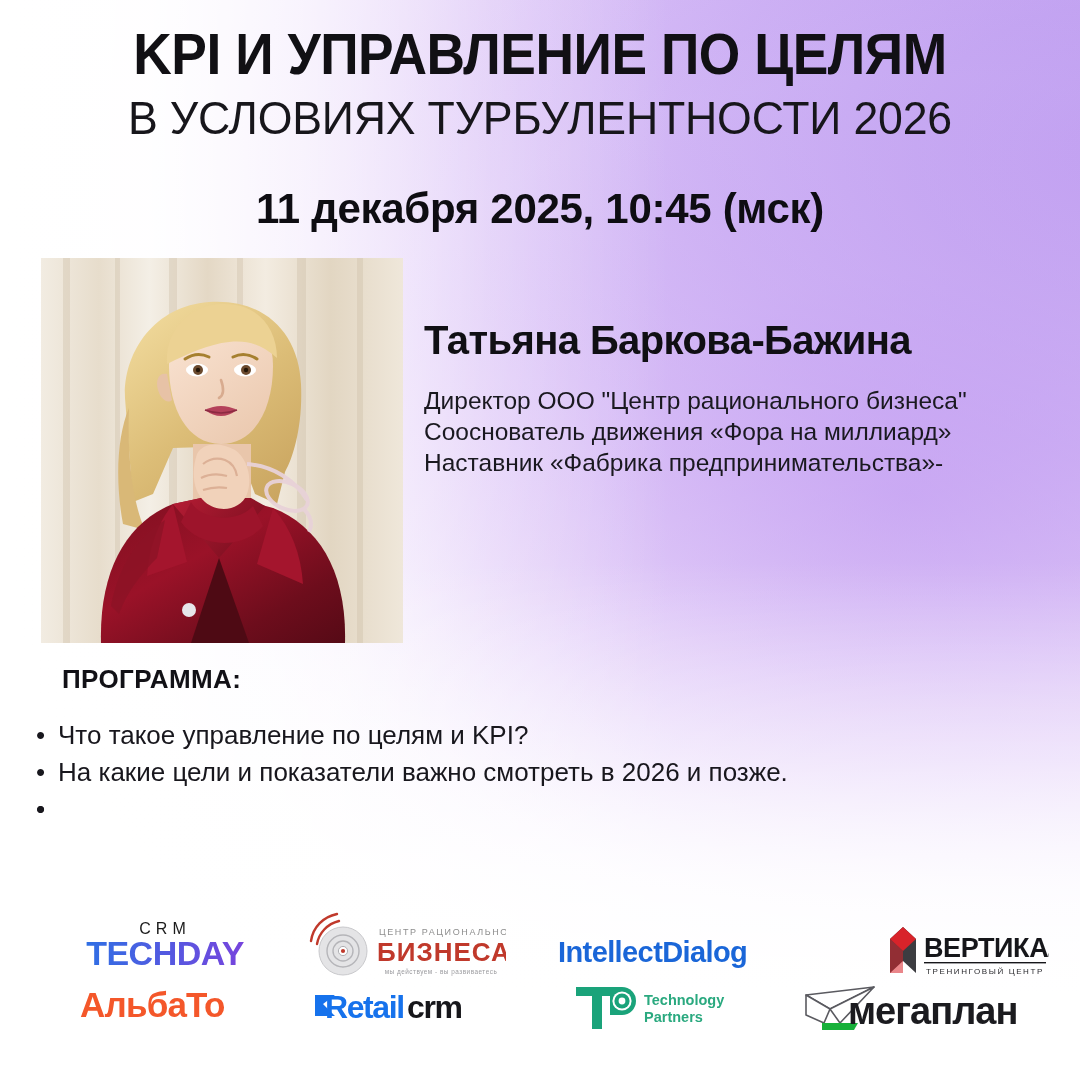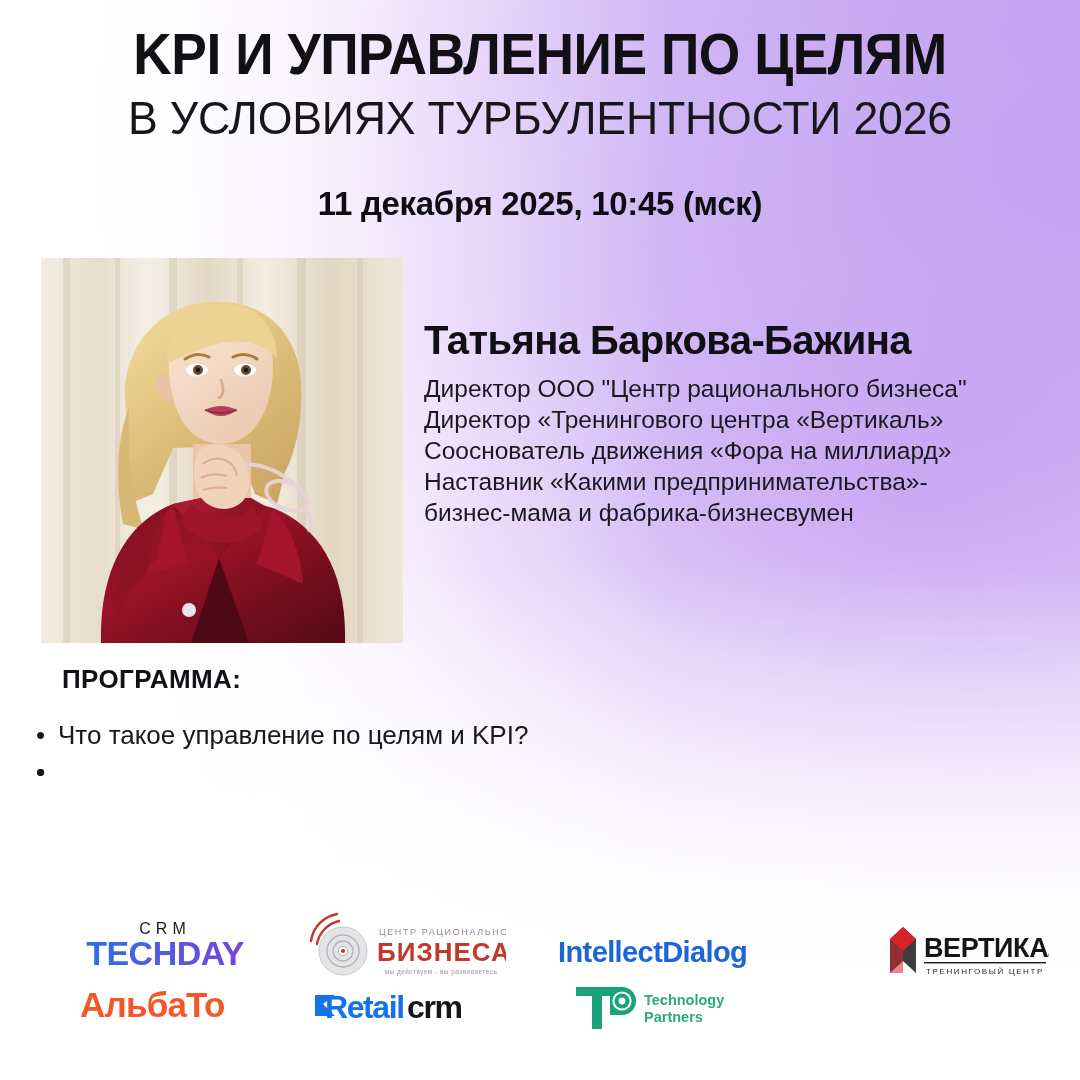--- a/index.html
+++ b/index.html
@@ -83,21 +83,21 @@
     letter-spacing:-0.2px;
     color:#17161b;
     margin-top:10px;
     transform:scaleX(.95);
     transform-origin:center;
     white-space:nowrap;
   }
   .title-date {
     font-family:"Liberation Sans", sans-serif;
     font-weight:700;
-    font-size:33px;
+    font-size:42px;
     letter-spacing:-0.3px;
     color:#0e0d12;
     margin-top:42px;
     white-space:nowrap;
   }
 
   
   .speaker-row {
     position:absolute;
     left:0; top:258px;
@@ -118,21 +118,21 @@
     left:424px; top:60px;
     width:630px;
   }
   .speaker-name {
     font-family:"Liberation Sans", sans-serif;
     font-weight:700;
     font-size:40px;
     letter-spacing:-0.6px;
     color:#100f14;
     white-space:nowrap;
-    margin-bottom:10px;
+    margin-bottom:22px;
   }
   .speaker-line {
     font-family:"Liberation Sans", sans-serif;
     font-weight:400;
     font-size:24.5px;
     line-height:31px;
     color:#1a1920;
     white-space:nowrap;
   }
 
@@ -293,36 +293,35 @@
             <path d="M262 250 C270 258 272 266 268 274"></path>
           </g>
 
           <circle cx="148" cy="352" r="7" fill="#e6e6ea"></circle>
         </svg>
       </div>
 
       <div class="speaker-text">
         <div class="speaker-name">Татьяна Баркова-Бажина</div>
         <div class="speaker-line">Директор ООО "Центр рационального бизнеса"</div>
-        <div class="speaker-line">Директор «Тренингового центра «Вертикаль»</div>
         <div class="speaker-line">Сооснователь движения «Фора на миллиард»</div>
-        <div class="speaker-line">Наставник «Какими предпринимательства»-</div>
-        <div class="speaker-line">бизнес-мама и фабрика-бизнесвумен</div>
+        <div class="speaker-line">Наставник «Фабрика предпринимательства»-</div>
       </div>
     </div>
 
     <div class="program">
       <div class="program-title">ПРОГРАММА:</div>
       <ul class="program-list">
         <li class="program-item">
           <span class="dot">•</span>
           <span>Что такое управление по целям и KPI?</span>
         </li>
         <li class="program-item">
           <span class="dot">•</span>
+          <span>На какие цели и показатели важно смотреть в 2026 и позже.</span>
         </li>
         <li class="program-item">
           <span class="dot">•</span>
         </li>
         <li class="program-item">
           <span class="dot">•</span>
         </li>
       </ul>
     </div>
 
@@ -399,17 +398,28 @@
           <circle cx="48" cy="18" r="9.6" fill="#fff"></circle>
           <g fill="#1aa37a">
             <circle cx="48" cy="18" r="7.6"></circle>
             <circle cx="48" cy="18" r="3.4" fill="#fff"></circle>
           </g>
           <text x="70" y="22" font-family="'Liberation Sans',sans-serif" font-size="14.5" font-weight="700" fill="#2aa97f">Technology</text>
           <text x="70" y="39" font-family="'Liberation Sans',sans-serif" font-size="14.5" font-weight="700" fill="#2aa97f">Partners</text>
         </svg>
       </div>
 
+      <div class="logo lg-megaplan">
+        <svg viewBox="0 0 230 48">
+          <g fill="#ffffff" stroke="#5a5a60" stroke-width="1.6" stroke-linejoin="round">
+            <path d="M6 12 L74 4 L30 26 Z"></path>
+            <path d="M6 12 L30 26 L24 40 L6 32 Z"></path>
+            <path d="M30 26 L74 4 L40 40 Z"></path>
+          </g>
+          <path d="M22 40 h36 l-4 7 H22 Z" fill="#17b03a"></path>
+          <text x="48" y="41" font-family="'Liberation Sans',sans-serif" font-size="38" font-weight="700" letter-spacing="-1" fill="#1b1b1f">мегаплан</text>
+        </svg>
+      </div>
 
     </div>
 
   </div>
 </div>
 
 </body></html>

